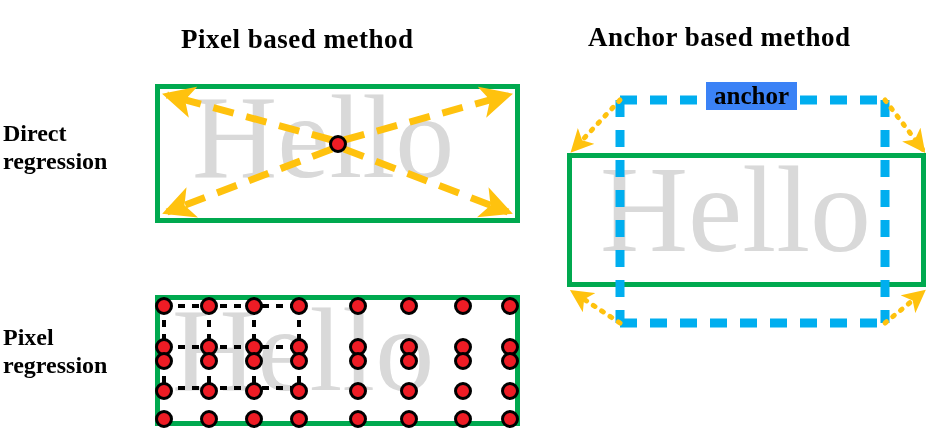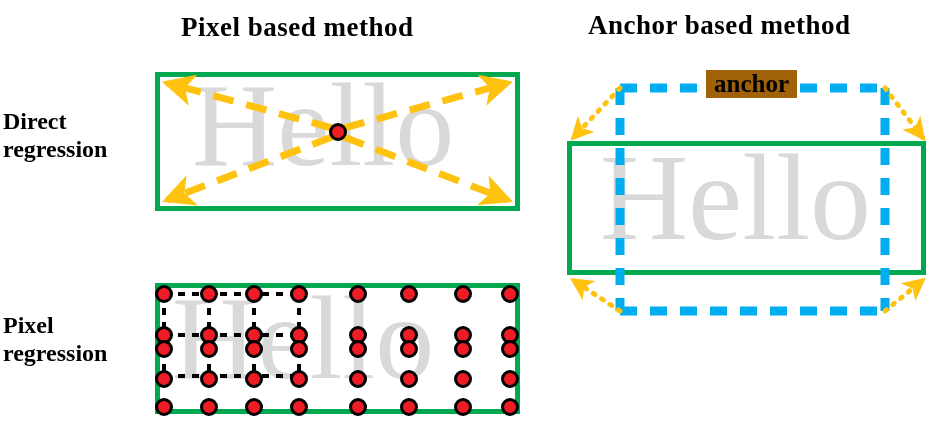--- a/index.html
+++ b/index.html
@@ -10,21 +10,21 @@
   body {
     width: 943px;
     height: 428px;
     position: relative;
     overflow: hidden;
     font-family: "Liberation Serif", "DejaVu Serif", serif;
   }
 
   .canvas {
     position: absolute;
-    left: 0; top: 4px;
+    left: 0; top: 16px;
     width: 943px;
     height: 318px;
   }
 
   
   .panel-title {
     position: absolute;
     font-weight: bold;
     font-size: 27px;
     color: #000000;
@@ -82,21 +82,21 @@
   }
 
   
   #anchor-word {
     position: absolute;
     left: 706px;
     top: 66px;
     font-size: 25px;
     font-weight: bold;
     color: #000000;
-    background: #a16207;
+    background: #3b82f6;
     padding: 0 8px;
     white-space: nowrap;
   }
 </style>
 </head>
 <body>
 
 <div class="canvas">
 
   <div class="panel-title" id="title-pixel">Pixel based method</div>

